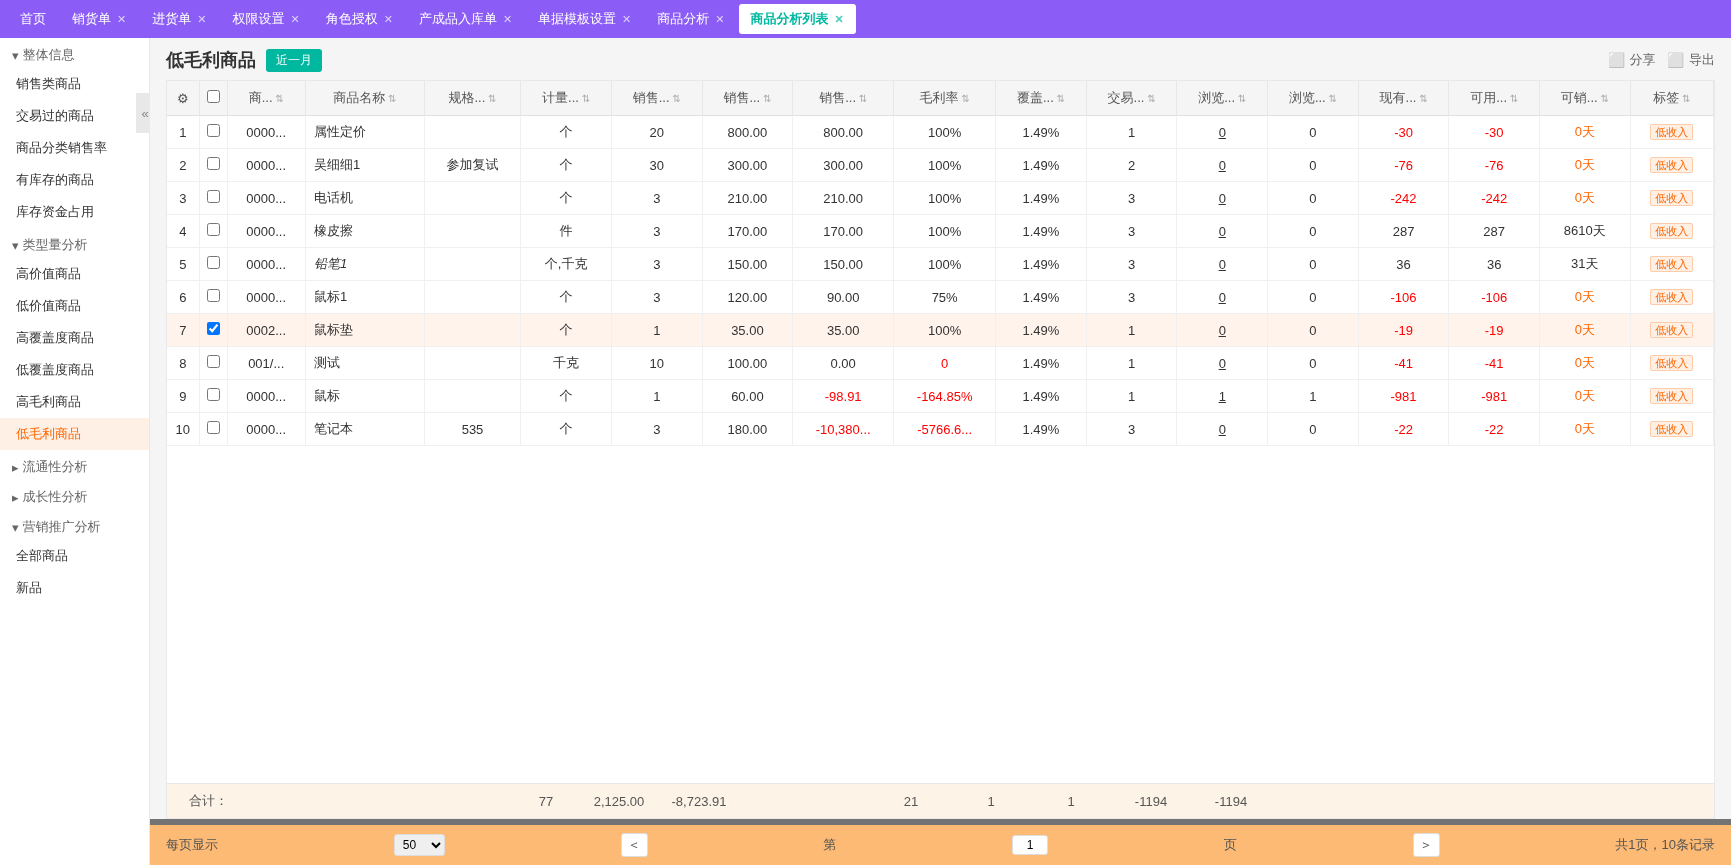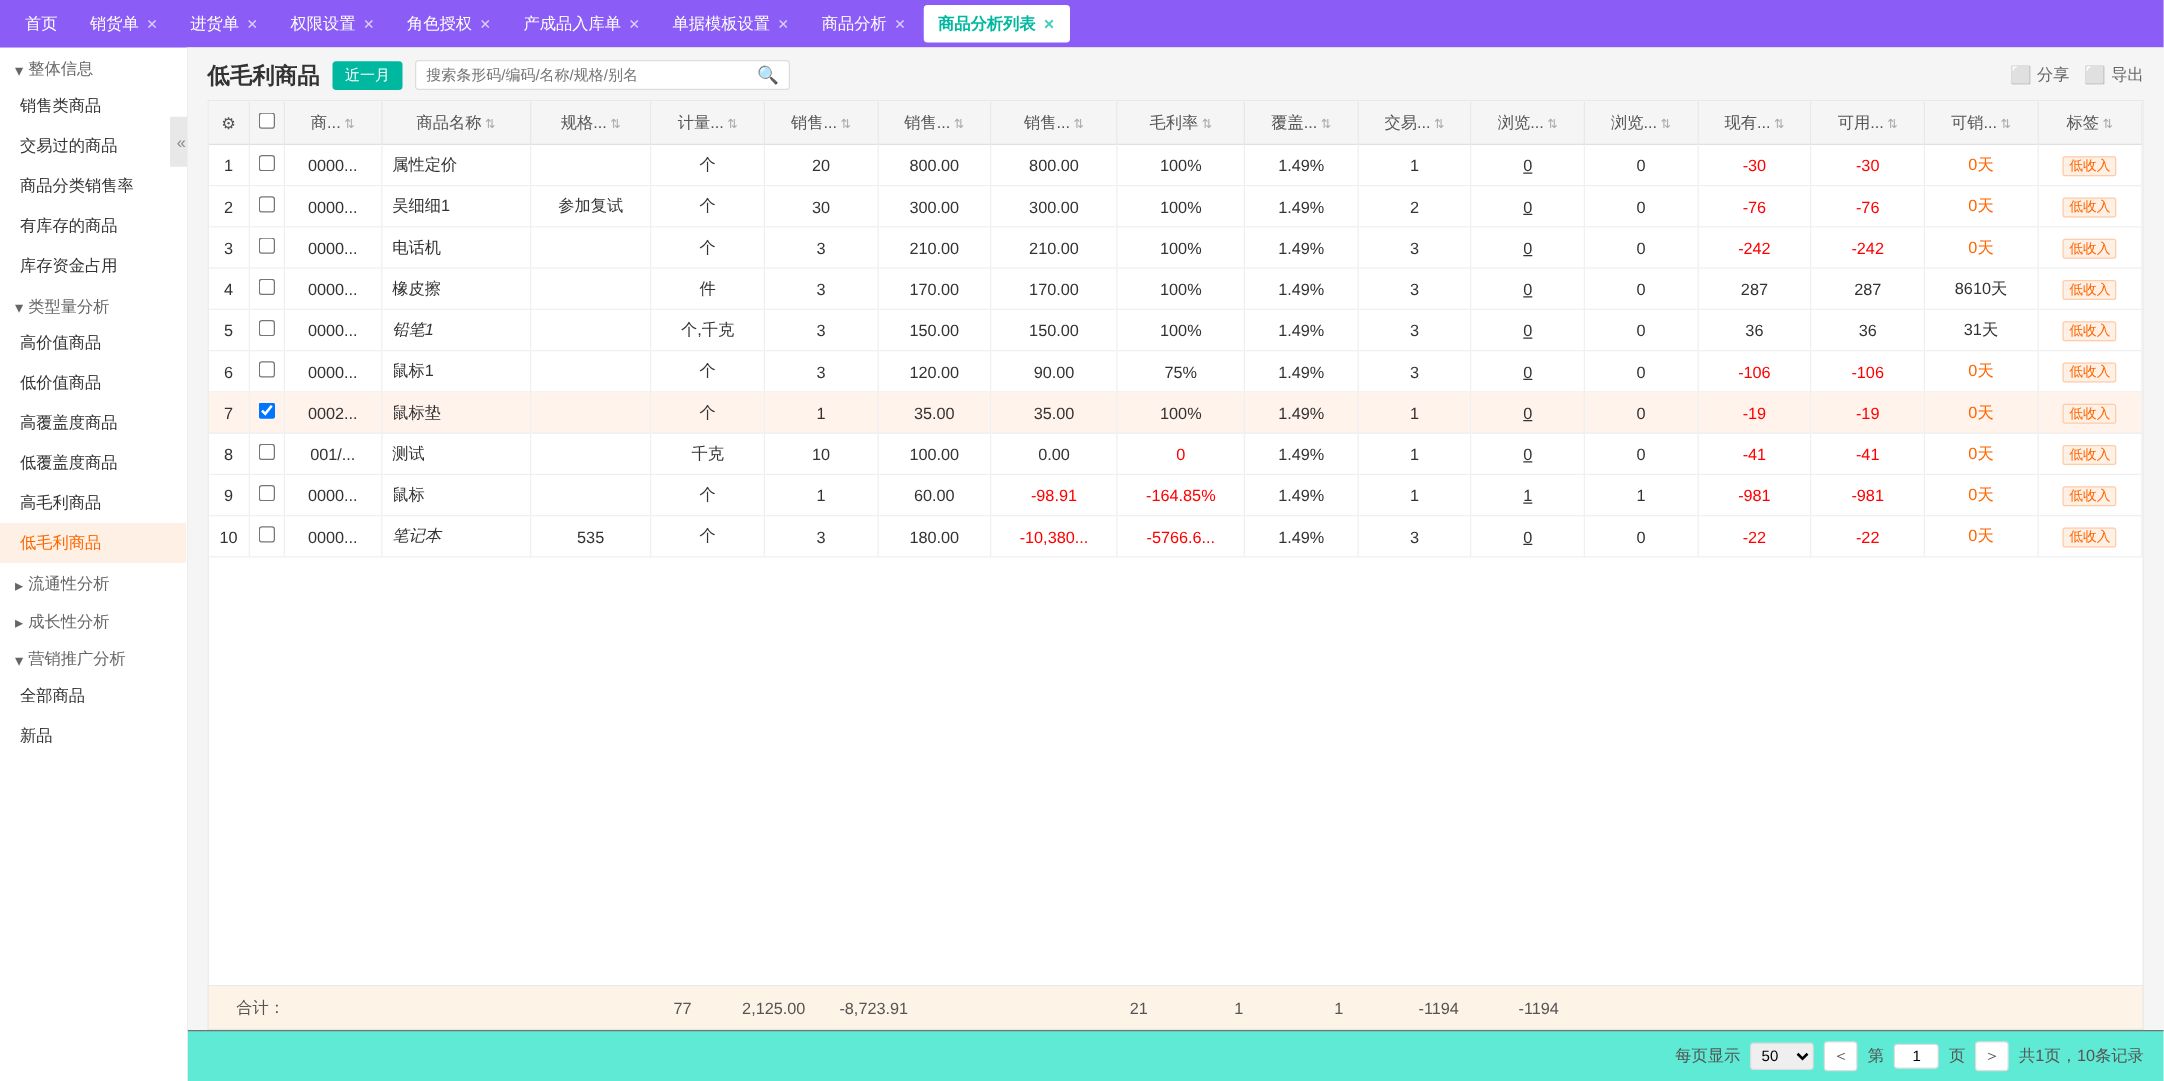--- a/index.html
+++ b/index.html
@@ -192,24 +192,24 @@
       color: #555;
       margin: 0 16px;
       border: 1px solid #e8e8e8;
       border-top: none;
     }
 
     
     .pagination-bar {
       display: flex;
       align-items: center;
-      justify-content: flex-end;
+      justify-content: space-between;
       padding: 8px 16px;
-      background: #5eead4;
-      border-top: 1px solid #737373;
+      background: #fdba74;
+      border-top: 6px solid #737373;
       gap: 8px;
       font-size: 12px;
       color: #555;
     }
     .page-size-select {
       border: 1px solid #ddd;
       border-radius: 3px;
       padding: 2px 4px;
       font-size: 12px;
     }
@@ -334,24 +334,20 @@
     <div class="sidebar-collapse-btn">
       <span>«</span>
     </div>
   </div>
 
   <div class="content-area">
 
     <div class="content-header">
       <h2 class="page-title">低毛利商品</h2>
       <button class="date-filter-btn">近一月</button>
-      <div class="search-box">
-        <input class="search-input" type="text" placeholder="搜索条形码/编码/名称/规格/别名" style="">
-        <span style="color:#aaa;font-size:14px;">🔍</span>
-      </div>
       <div class="header-right">
         <div class="header-btn">
           <span style="font-size:14px;">⬜</span>
           <span>分享</span>
         </div>
         <div class="header-btn">
           <span style="font-size:14px;">⬜</span>
           <span>导出</span>
         </div>
       </div>
@@ -560,21 +556,21 @@
     <td>1</td>
     <td class="val-red">-981</td>
     <td class="val-red">-981</td>
     <td class="val-orange">0天</td>
     <td><span class="tag-low-income">低收入</span></td>
   </tr>
             <tr>
     <td>10</td>
     <td><input type="checkbox" style=""></td>
     <td>0000...</td>
-    <td style="text-align:left;padding-left:8px;font-style:italic;">笔记本</td>
+    <td style="text-align:left;padding-left:8px;">笔记本</td>
     <td>535</td>
     <td>个</td>
     <td>3</td>
     <td>180.00</td>
     <td class="val-red">-10,380...</td>
     <td class="val-red">-5766.6...</td>
     <td>1.49%</td>
     <td>3</td>
     <td><span class="underline">0</span></td>
     <td>0</td>

